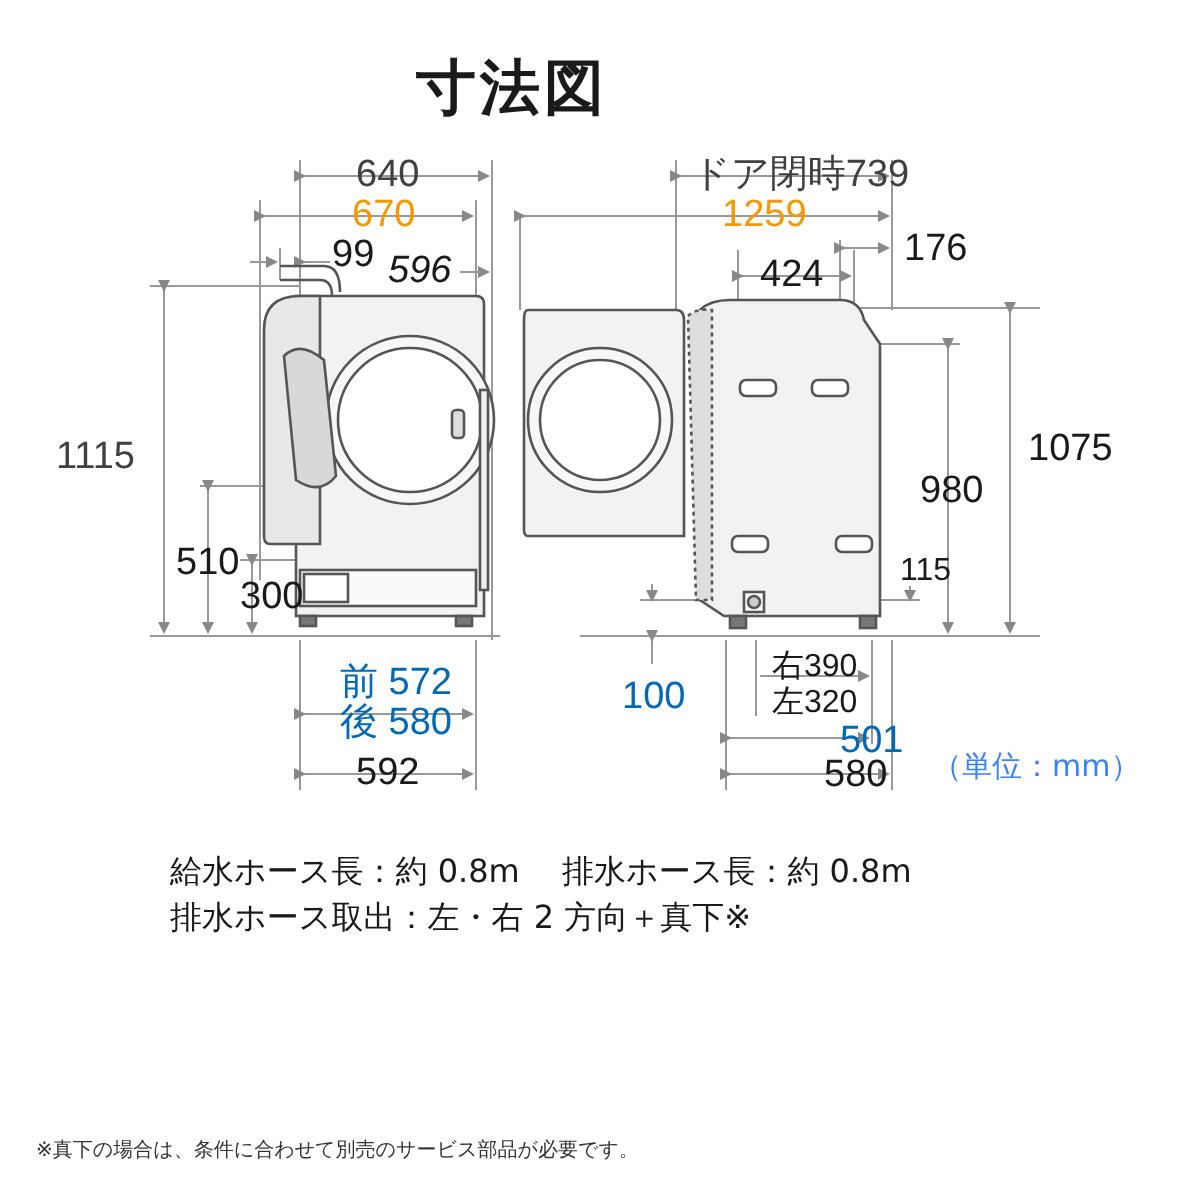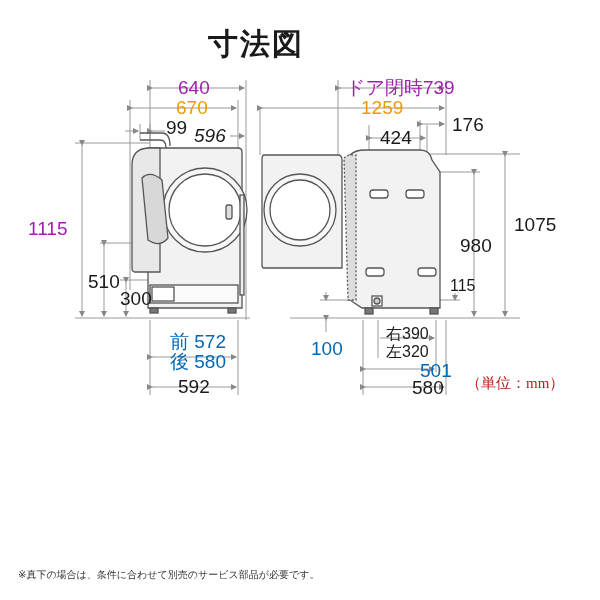--- a/index.html
+++ b/index.html
@@ -3,26 +3,26 @@
 <meta charset="utf-8">
 <style>
   html, body { margin:0; padding:0; background:#ffffff; }
   body { width:600px; height:600px; position:relative; overflow:hidden;
          font-family:"DejaVu Sans", sans-serif; color:#1a1a1a; }
   .title { position:absolute; left:0; top:24px; width:512px; text-align:center;
            font-size:30px; font-weight:bold; letter-spacing:2px; }
   svg.dia { position:absolute; left:0; top:0; }
   .dim { position:absolute; font-family:"Liberation Sans", sans-serif; font-size:19px;
          line-height:20px; white-space:nowrap; }
-  .red { color:#a21caf; }
+  .red { color:#404040; }
   .orange { color:#f39800; }
   .blue { color:#0068b7; }
   .black { color:#1a1a1a; }
   .small { font-size:16px; }
-  .unit { position:absolute; left:466px; top:374px; font-size:15px; color:#b91c1c;font-family:Liberation Serif, serif; }
+  .unit { position:absolute; left:466px; top:374px; font-size:15px; color:#3b82f6; }
   .notes { position:absolute; left:85px; top:424px; font-size:16px; line-height:23px; }
   .notes div { white-space:nowrap; }
   .footnote { position:absolute; left:18px; top:568px; font-size:10px; color:#333; }
 </style>
 </head>
 <body>
 
 <div class="title">寸法図</div>
 
 <svg class="dia" width="600" height="600" viewBox="0 0 600 600">
@@ -145,15 +145,17 @@
 <div class="dim black small" style="left:450px;top:276px;">115</div>
 <div class="dim blue" style="left:311px;top:339px;">100</div>
 <div class="dim black small" style="left:386px;top:324px;">右390</div>
 <div class="dim black small" style="left:386px;top:342px;">左320</div>
 <div class="dim blue" style="left:388px;top:361px;margin-left:32px;">501</div>
 <div class="dim black" style="left:388px;top:378px;margin-left:24px;">580</div>
 
 <div class="unit">（単位：mm）</div>
 
 <div class="notes">
+  <div>給水ホース長：約 0.8m　 排水ホース長：約 0.8m</div>
+  <div>排水ホース取出：左・右 2 方向＋真下※</div>
 </div>
 
 <div class="footnote">※真下の場合は、条件に合わせて別売のサービス部品が必要です。</div>
 
 </body></html>

